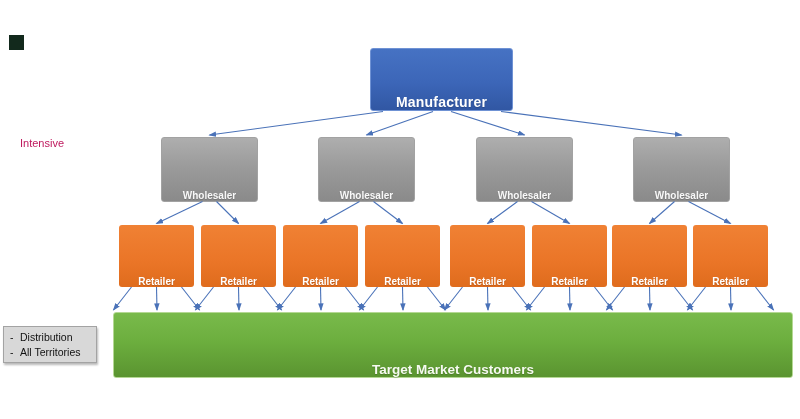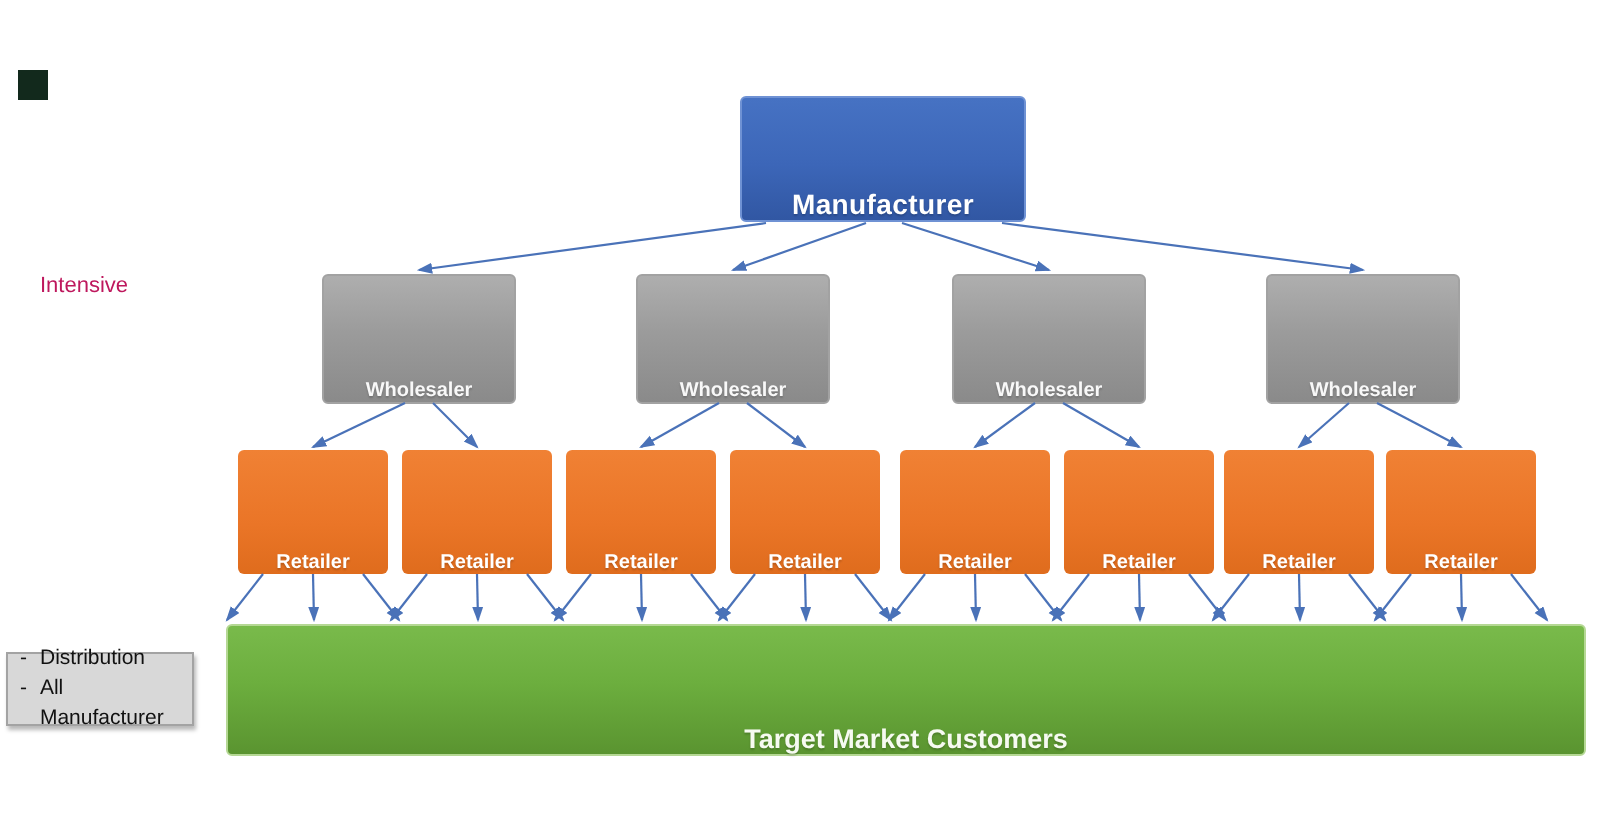--- a/index.html
+++ b/index.html
@@ -83,21 +83,21 @@
     <span>Target Market Customers</span>
   </div>
 
   <div class="abs notes">
     <div class="note-row">
       <span class="note-bullet">-</span>
       <span>Distribution</span>
     </div>
     <div class="note-row">
       <span class="note-bullet">-</span>
-      <span>All Manufacturer</span>
+      <span>All Territories</span>
     </div>
   </div>
 
   <svg class="arrows" width="800" height="419" viewBox="0 0 800 419">
     <defs>
       <marker id="ah" markerWidth="7" markerHeight="6" refX="6" refY="2.5" orient="auto">
         <path d="M0,0 L7,2.5 L0,5 Z" fill="#4a72b8"></path>
       </marker>
     </defs>
     <g id="arrow-lines">

